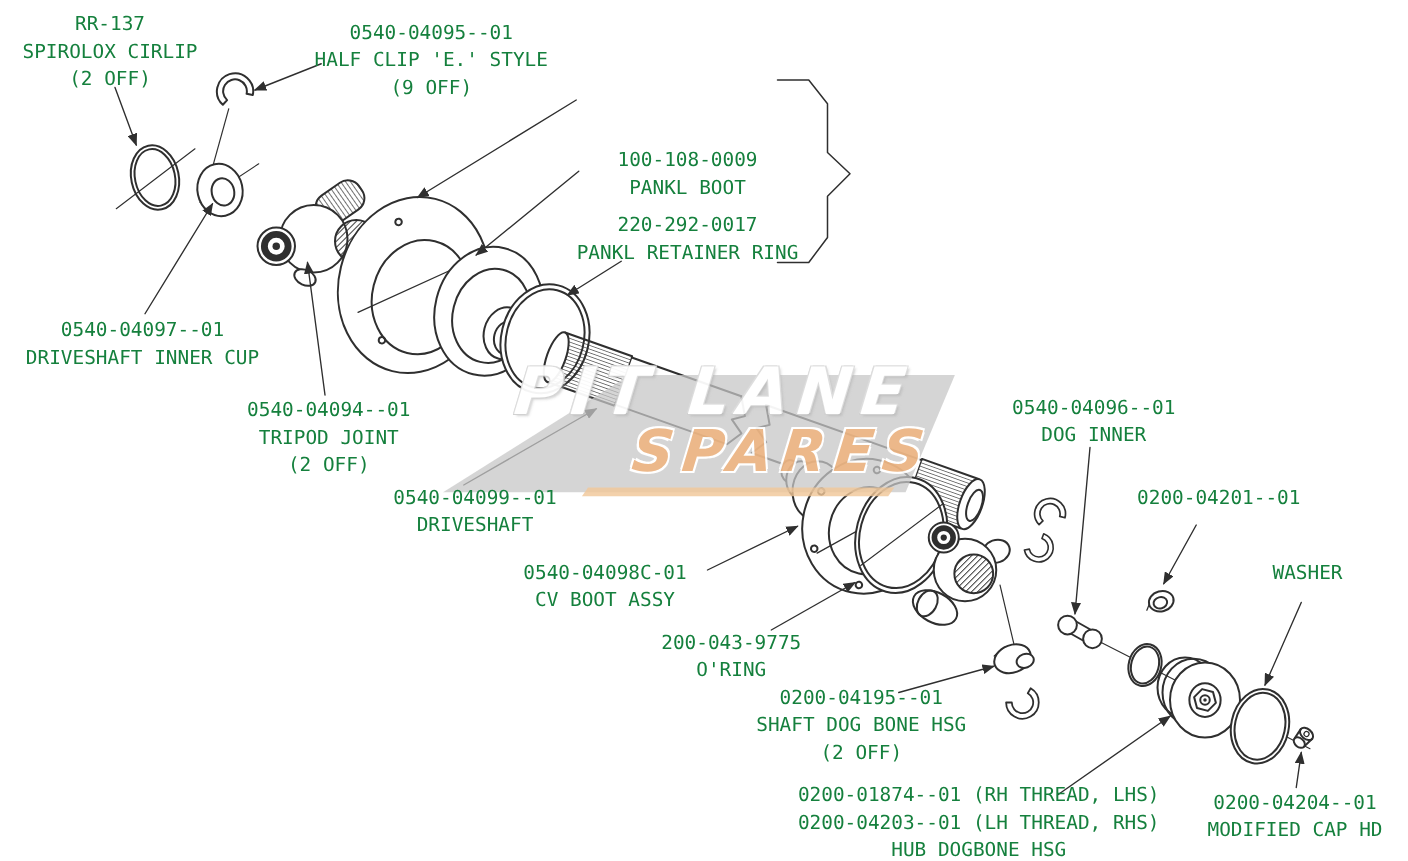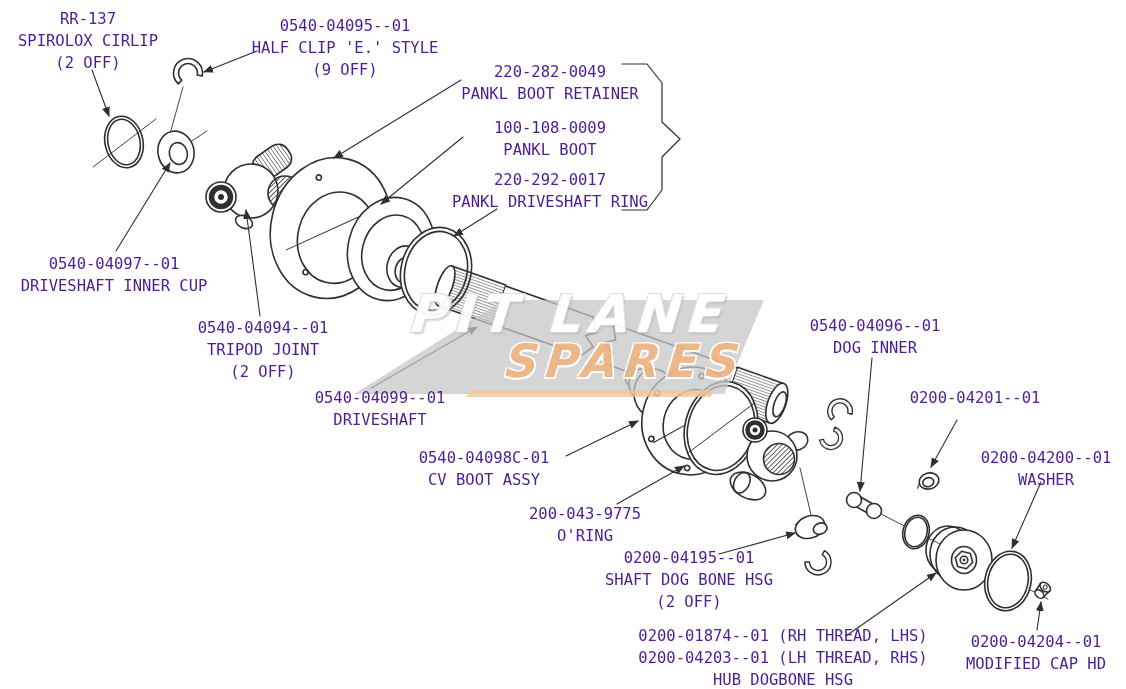--- a/index.html
+++ b/index.html
@@ -15,21 +15,21 @@
             background:rgba(240,197,150,0.85);transform:skewX(-35deg);}
   .wm-line1{position:absolute;left:412px;top:288px;font-family:"DejaVu Sans",sans-serif;
             font-style:italic;font-weight:800;font-size:52px;line-height:1;letter-spacing:7px;
             color:#ffffff;transform:skewX(-6deg);white-space:nowrap;
             text-shadow:-1px -1px 0 #dcdcdc,1px -1px 0 #dcdcdc,-1px 1px 0 #cfcfcf,2px 2px 2px rgba(170,170,170,.55);}
   .wm-line2{position:absolute;left:506px;top:338px;font-family:"DejaVu Sans",sans-serif;
             font-style:italic;font-weight:800;font-size:46px;line-height:1;letter-spacing:7px;
             color:rgba(234,175,121,0.92);transform:skewX(-6deg);white-space:nowrap;
             text-shadow:-1.5px -1.5px 0 #fff,1.5px -1.5px 0 #fff,-1.5px 1.5px 0 #fff,1.5px 1.5px 0 #fff;}
   
-  .lbl{position:absolute;z-index:3;font-size:15.5px;line-height:22px;color:#4c1d95;
+  .lbl{position:absolute;z-index:3;font-size:15.5px;line-height:22px;color:#15803d;
        text-align:center;}
   .lbl span{display:block;white-space:nowrap;}
 </style>
 </head>
 <body>
 
 <div class="page">
 
   <svg class="diag-svg" width="1126" height="689" viewBox="0 0 1126 689">
     <defs>
@@ -258,31 +258,27 @@
   <div class="lbl" style="left:8px;top:8px;width:160px">
     <span>RR-137</span>
     <span>SPIROLOX CIRLIP</span>
     <span>(2 OFF)</span>
   </div>
   <div class="lbl" style="left:250px;top:15px;width:190px">
     <span>0540-04095--01</span>
     <span>HALF CLIP 'E.' STYLE</span>
     <span>(9 OFF)</span>
   </div>
-  <div class="lbl" style="left:456px;top:61px;width:188px">
-    <span>220-282-0049</span>
-    <span>PANKL BOOT RETAINER</span>
-  </div>
   <div class="lbl" style="left:456px;top:117px;width:188px">
     <span>100-108-0009</span>
     <span>PANKL BOOT</span>
   </div>
   <div class="lbl" style="left:450px;top:169px;width:200px">
     <span>220-292-0017</span>
-    <span>PANKL DRIVESHAFT RING</span>
+    <span>PANKL RETAINER RING</span>
   </div>
   <div class="lbl" style="left:10px;top:253px;width:208px">
     <span>0540-04097--01</span>
     <span>DRIVESHAFT INNER CUP</span>
   </div>
   <div class="lbl" style="left:176px;top:317px;width:174px">
     <span>0540-04094--01</span>
     <span>TRIPOD JOINT</span>
     <span>(2 OFF)</span>
   </div>
@@ -299,21 +295,20 @@
     <span>O'RING</span>
   </div>
   <div class="lbl" style="left:794px;top:315px;width:162px">
     <span>0540-04096--01</span>
     <span>DOG INNER</span>
   </div>
   <div class="lbl" style="left:886px;top:387px;width:178px">
     <span>0200-04201--01</span>
   </div>
   <div class="lbl" style="left:966px;top:447px;width:160px">
-    <span>0200-04200--01</span>
     <span>WASHER</span>
   </div>
   <div class="lbl" style="left:590px;top:547px;width:198px">
     <span>0200-04195--01</span>
     <span>SHAFT DOG BONE HSG</span>
     <span>(2 OFF)</span>
   </div>
   <div class="lbl" style="left:620px;top:625px;width:326px">
     <span>0200-01874--01 (RH THREAD, LHS)</span>
     <span>0200-04203--01 (LH THREAD, RHS)</span>

